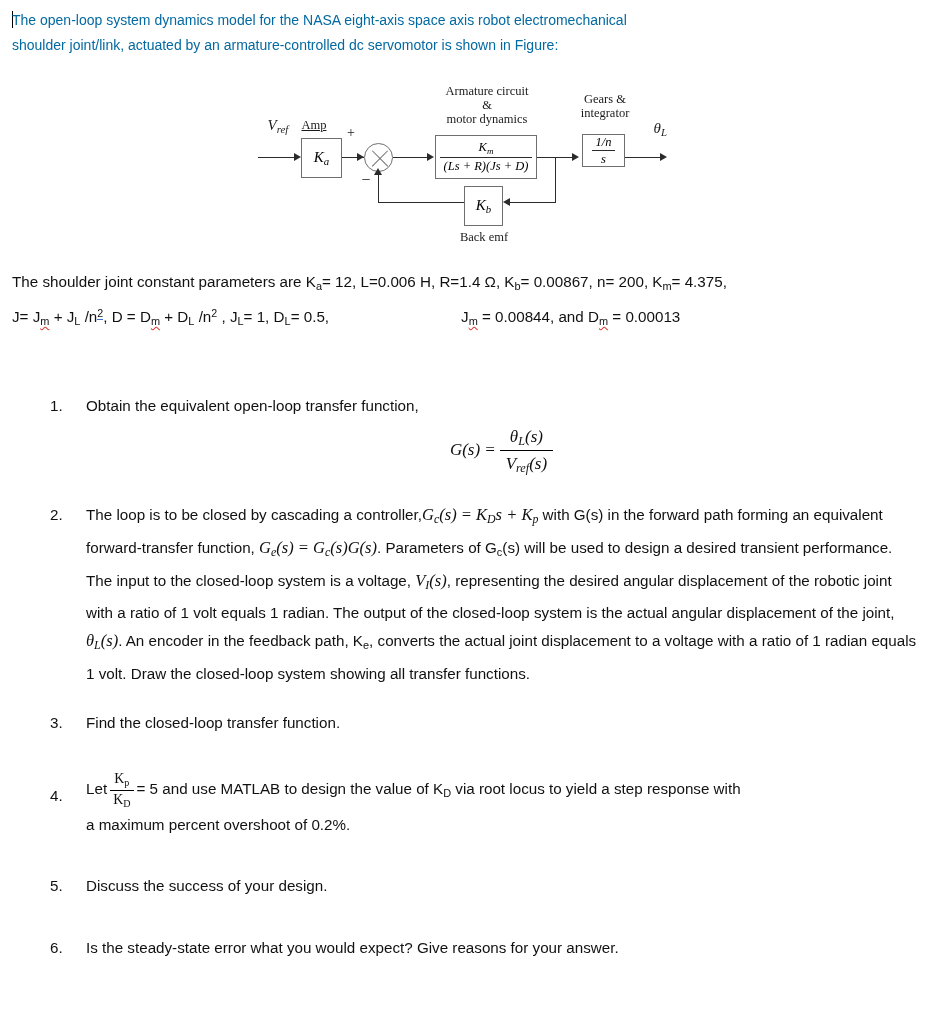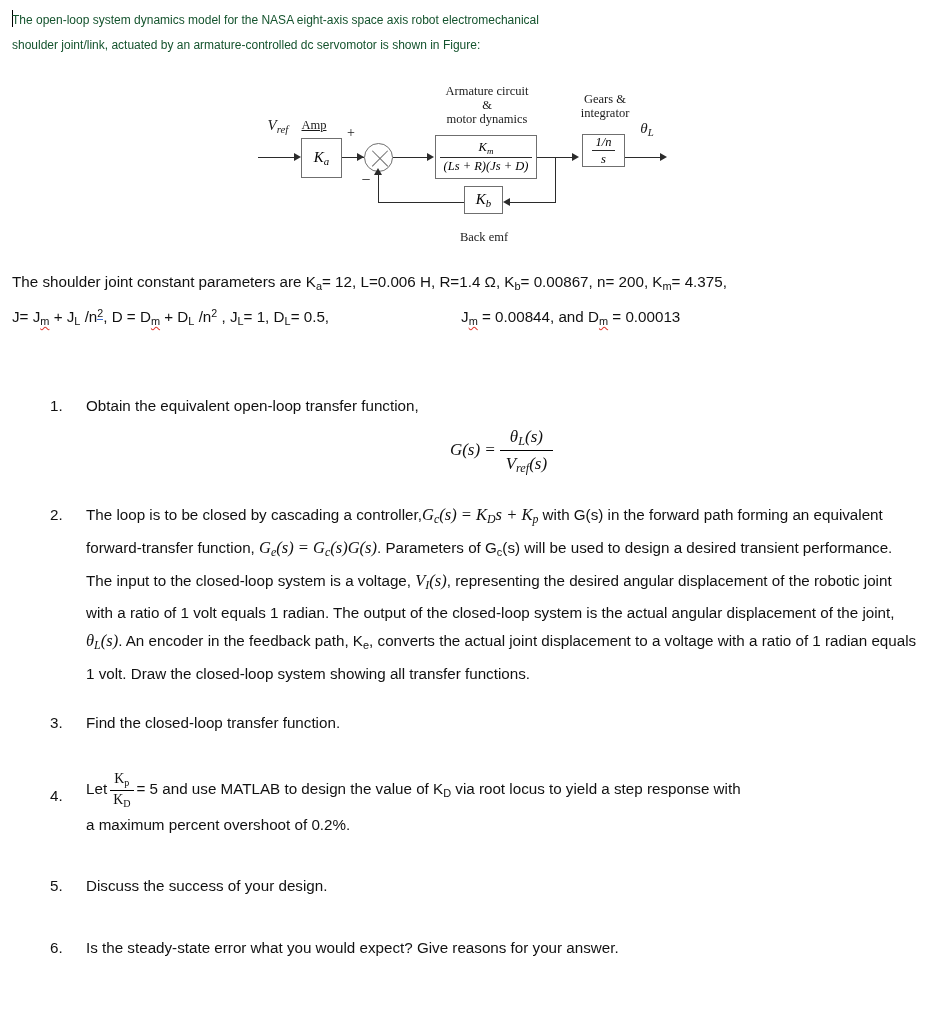--- a/index.html
+++ b/index.html
@@ -15,23 +15,23 @@
     position: relative;
     overflow: hidden;
   }
 
   
   .intro {
     position: absolute;
     left: 12px;
     top: 8px;
     width: 888px;
-    font-size: 12px;
+    font-size: 14px;
     line-height: 25px;
-    color: #14532d;
+    color: #0369a1;
   }
   .caret {
     display: inline-block;
     width: 0;
     border-left: 1px solid #000;
     height: 17px;
     vertical-align: -3px;
     margin-right: -1px;
   }
 
@@ -206,21 +206,21 @@
 
   <div class="dg-label" style="left:557px; top:14px; width:96px;">Gears &amp;</div>
   <div class="dg-label" style="left:557px; top:28px; width:96px;">integrator</div>
 
   <div class="dg-label" style="left:434px; top:152px; width:100px;">Back emf</div>
 
   <div class="dg-label" style="left:258px; top:40px; width:40px; font-size:15px;">
     <span class="ital">V</span><span class="ital sub">ref</span>
   </div>
 
-  <div class="dg-label" style="left:627px; top:43px; width:40px; font-size:15px; text-align:center;">
+  <div class="dg-label" style="left:627px; top:43px; width:40px; font-size:15px; text-align:right;">
     <span class="ital">θ</span><span class="ital sub">L</span>
   </div>
 
   <div class="dg-label" style="left:344px; top:48px; width:14px; font-size:14px;">+</div>
   <div class="dg-label" style="left:359px; top:95px; width:14px; font-size:16px;">−</div>
 
   <div class="dg-line dg-h" style="left:258px; top:79px; width:38px;"></div>
   <div class="dg-arrow arrow-r" style="left:294px; top:75px;"></div>
 
   <div class="dg-box" style="left:301px; top:60px; width:41px; height:40px;">
@@ -257,21 +257,21 @@
       <span class="den ital">s</span>
     </span>
   </div>
 
   <div class="dg-line dg-h" style="left:625px; top:79px; width:38px;"></div>
   <div class="dg-arrow arrow-r" style="left:660px; top:75px;"></div>
 
   <div class="dg-line dg-h" style="left:508px; top:124px; width:48px;"></div>
   <div class="dg-arrow arrow-l" style="left:503px; top:120px;"></div>
 
-  <div class="dg-box" style="left:464px; top:108px; width:39px; height:28px;text-align:center;">
+  <div class="dg-box" style="left:464px; top:108px; width:39px; height:40px;text-align:center;">
     <span style="font-size:15px;">
       <span class="ital">K</span><span class="ital sub">b</span>
     </span>
   </div>
 
   <div class="dg-line dg-h" style="left:378px; top:124px; width:86px;"></div>
   <div class="dg-line dg-v" style="left:378px; top:94px; height:31px;"></div>
   <div class="dg-arrow arrow-u" style="left:374px; top:90px;"></div>
 </div>
 

